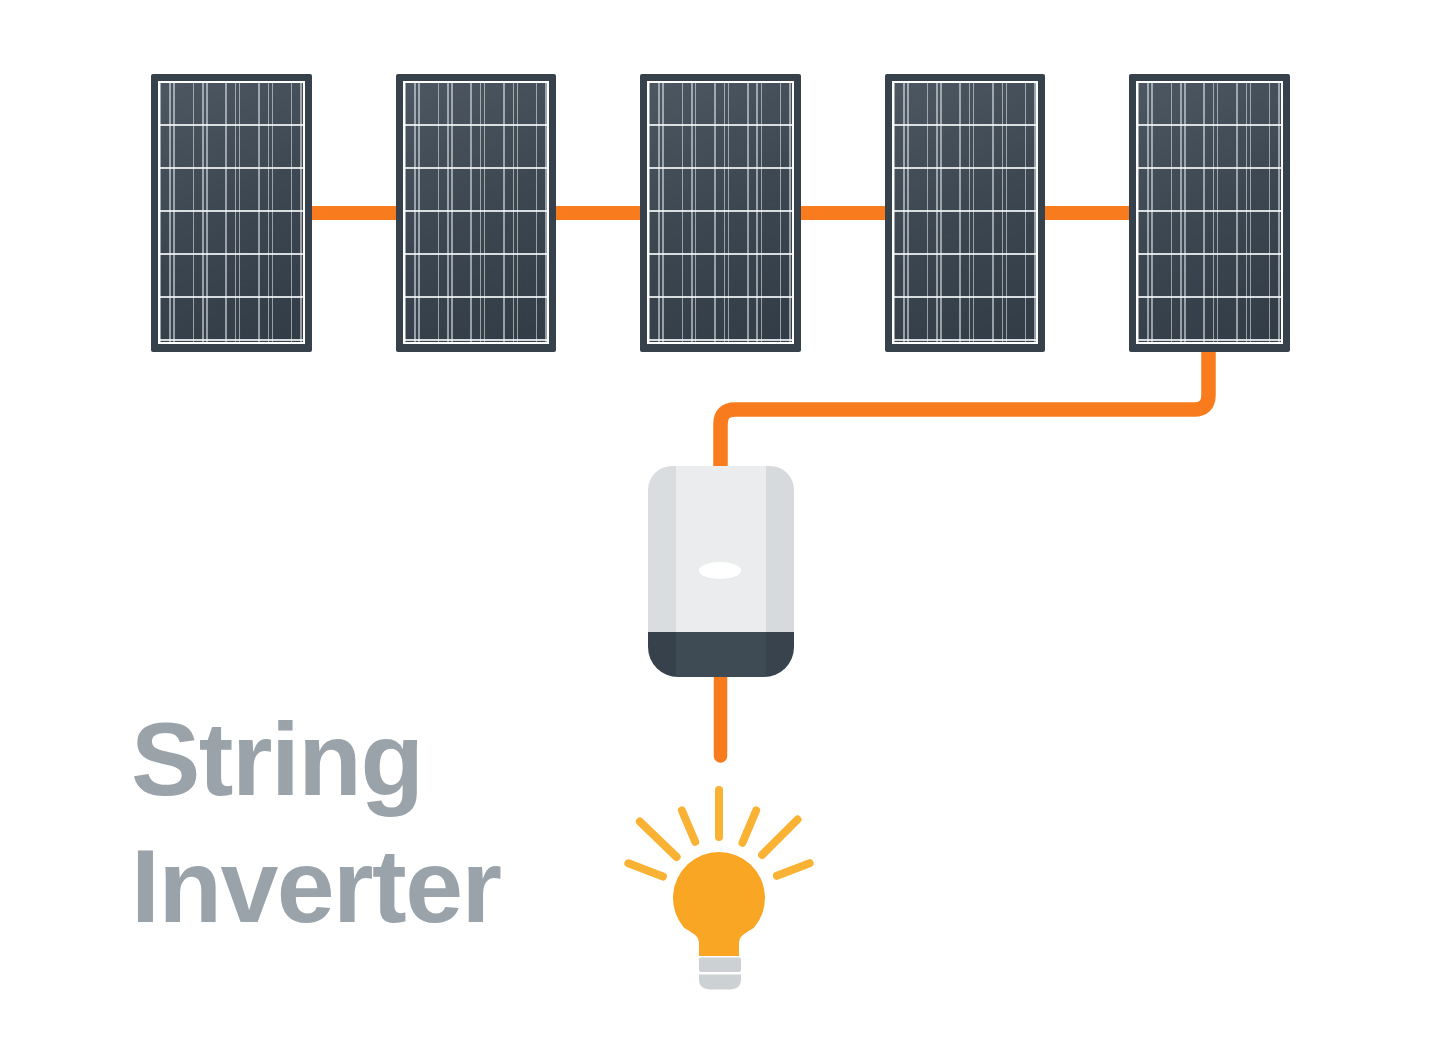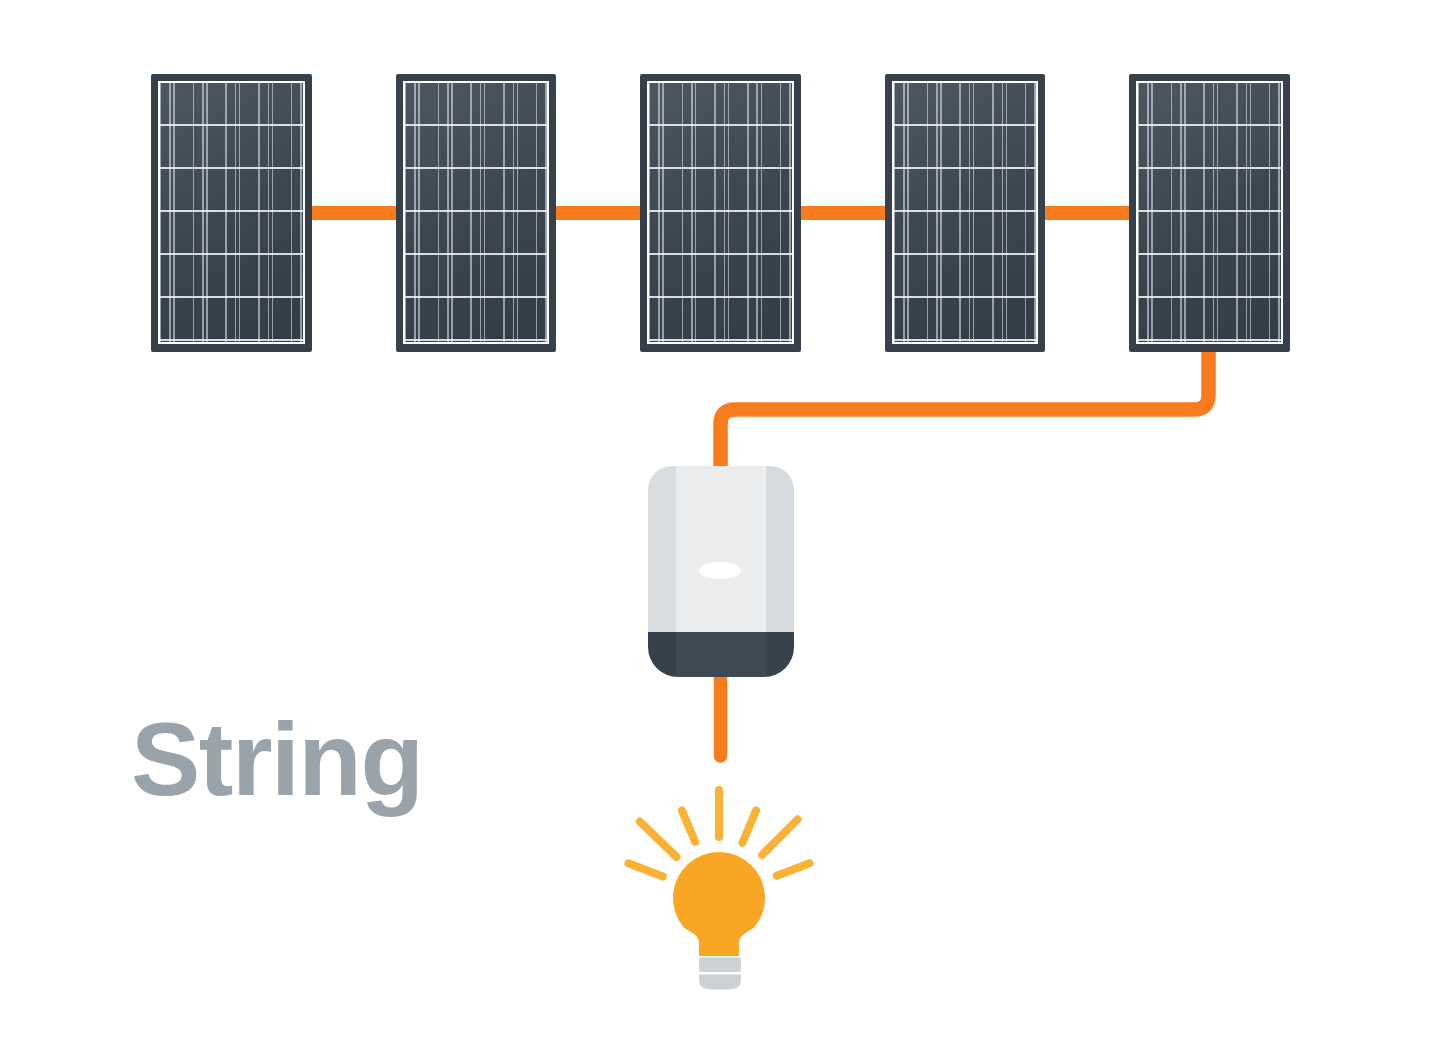--- a/index.html
+++ b/index.html
@@ -140,15 +140,16 @@
     </g>
     <path class="bulb-glass" d="M699,956 L699,943 C699,935 690.5,932.5 683.8,927.6
              A46,46 0 1 1 754.2,927.6
              C747.5,932.5 739,935 739,943 L739,956 Z"></path>
     <rect class="bulb-base" x="699" y="957.5" width="42" height="14.5" rx="2"></rect>
     <path class="bulb-base" d="M699,974.5 L741,974.5 L741,979 Q741,989.5 729,989.5 L711,989.5 Q699,989.5 699,979 Z"></path>
   </svg>
 
   <div class="label">
     <span>String</span>
+    <span>Inverter</span>
   </div>
 
 </div>
 
 </body></html>

